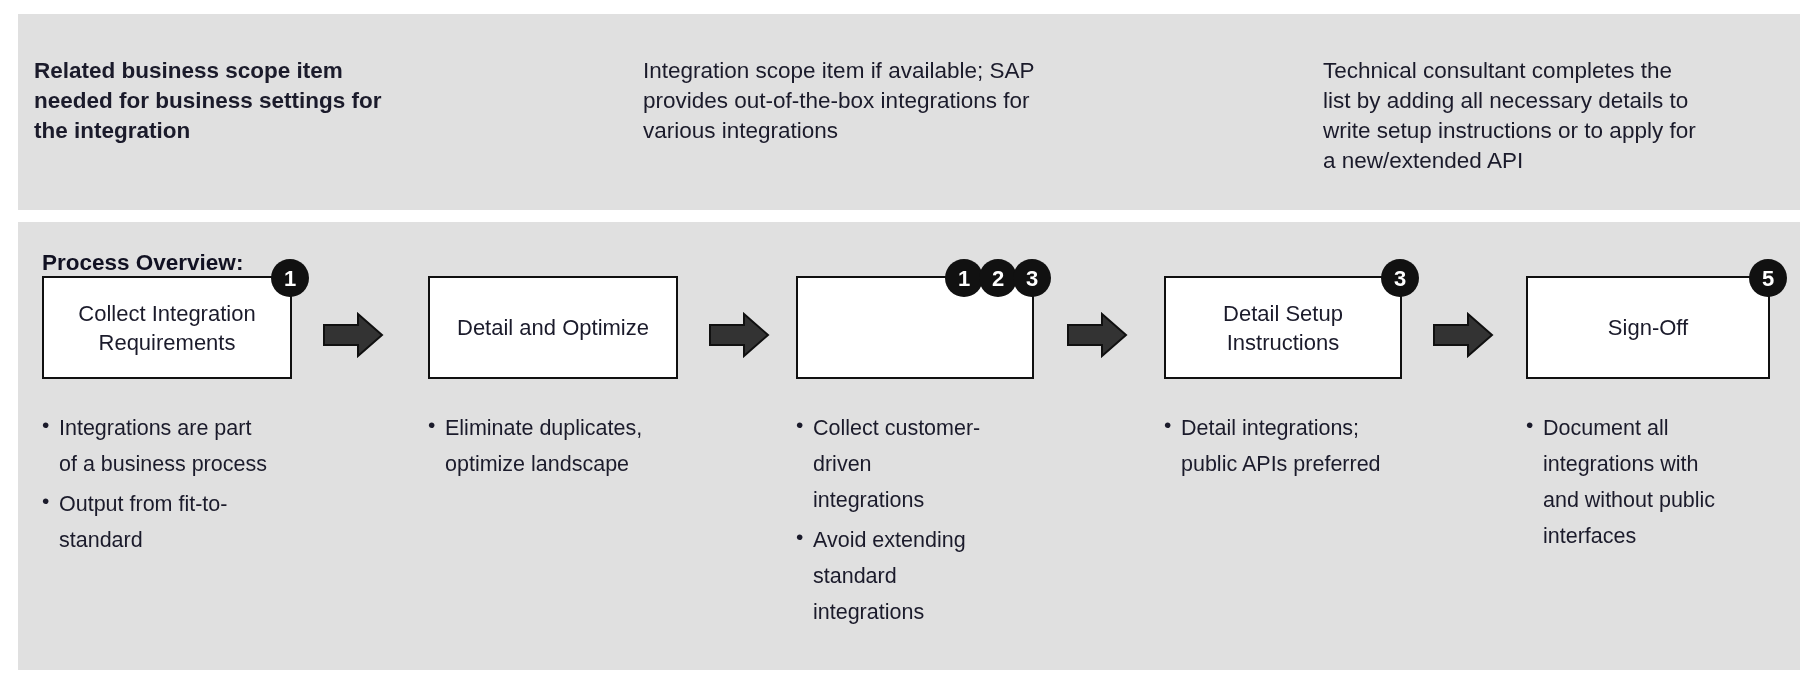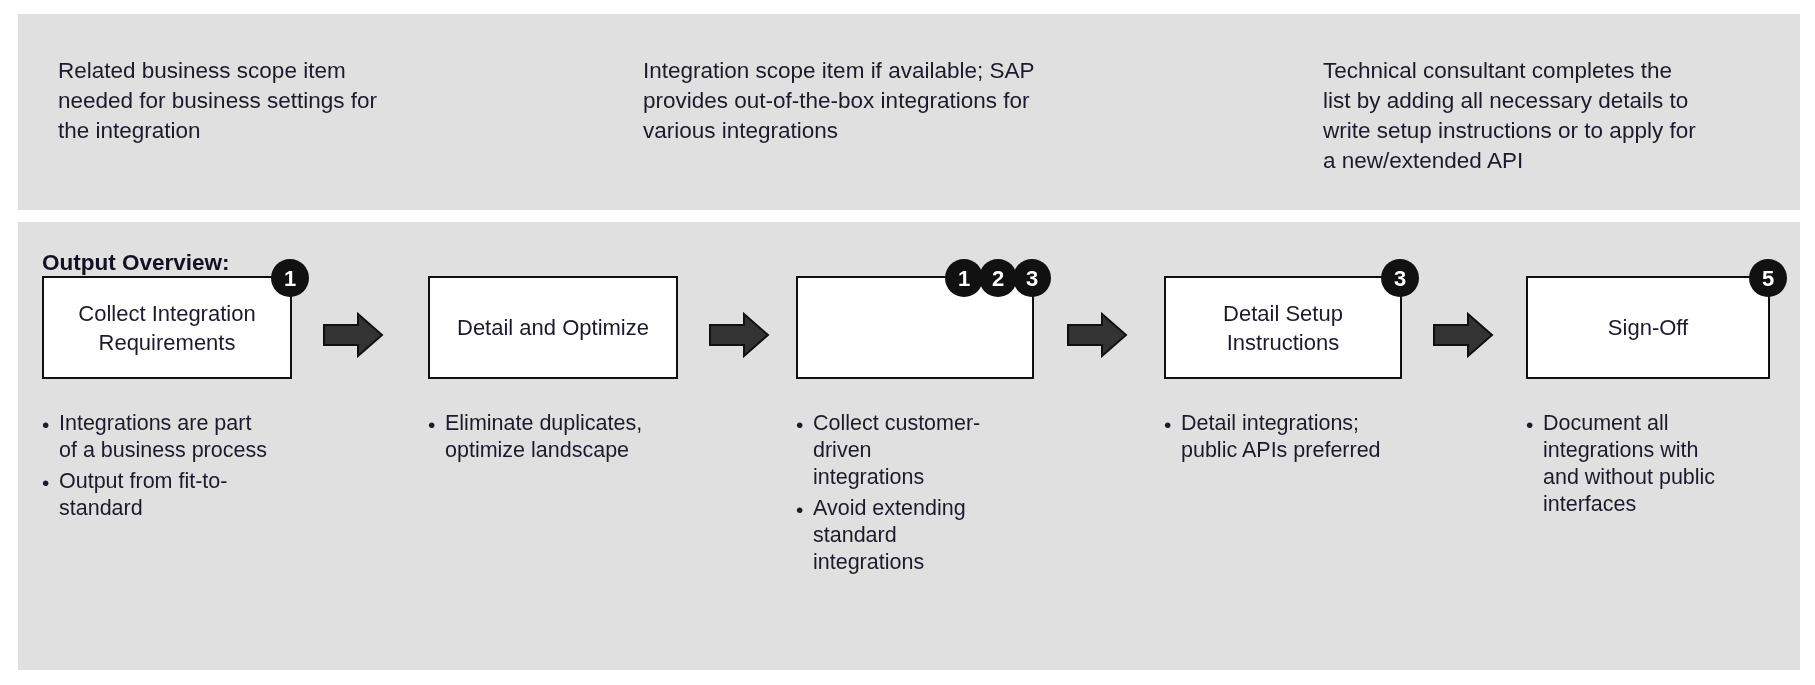--- a/index.html
+++ b/index.html
@@ -49,21 +49,21 @@
     height: 100%;
   }
   .note {
     position: absolute;
     top: 42px;
     font-size: 22.5px;
     line-height: 30px;
     color: #1b1b2b;
     white-space: pre-line;
   }
-  .note-1 { left: 40px;   width: 470px; }
+  .note-1 { left: 16px;   width: 470px; font-weight: bold; }
   .note-2 { left: 625px;  width: 470px; }
   .note-3 { left: 1305px; width: 470px; }
 
   
   .process-title {
     position: absolute;
     left: 24px;
     top: 28px;
     font-size: 22.5px;
     font-weight: bold;
@@ -124,21 +124,21 @@
     justify-content: center;
     margin-left: -4px;
     box-sizing: border-box;
   }
   .badge:first-child { margin-left: 0; }
 
   
   .bullets {
     margin-top: 31px;
     font-size: 21.5px;
-    line-height: 27px;
+    line-height: 36px;
     color: #1b1b2b;
   }
   .bullet {
     position: relative;
     padding-left: 17px;
     margin-bottom: 4px;
     white-space: pre-line;
   }
   .bullet::before {
     content: "\2022";
@@ -173,21 +173,21 @@
 write setup instructions or to apply for
 a new/extended API</div>
       <div class="note note-2">Integration scope item if available; SAP
 provides out-of-the-box integrations for
 various integrations</div>
     </div>
   </div>
 
   <div class="panel panel-process">
 
-    <div class="process-title">Output Overview:</div>
+    <div class="process-title">Process Overview:</div>
 
     <div class="flow">
 
       <div class="step" style="left:24px; width:250px;">
         <div class="step-box">
           <span class="label">Collect Integration
 Requirements</span>
           <div class="badges" style="right:-19px;">
             <div class="badge">1</div>
           </div>

